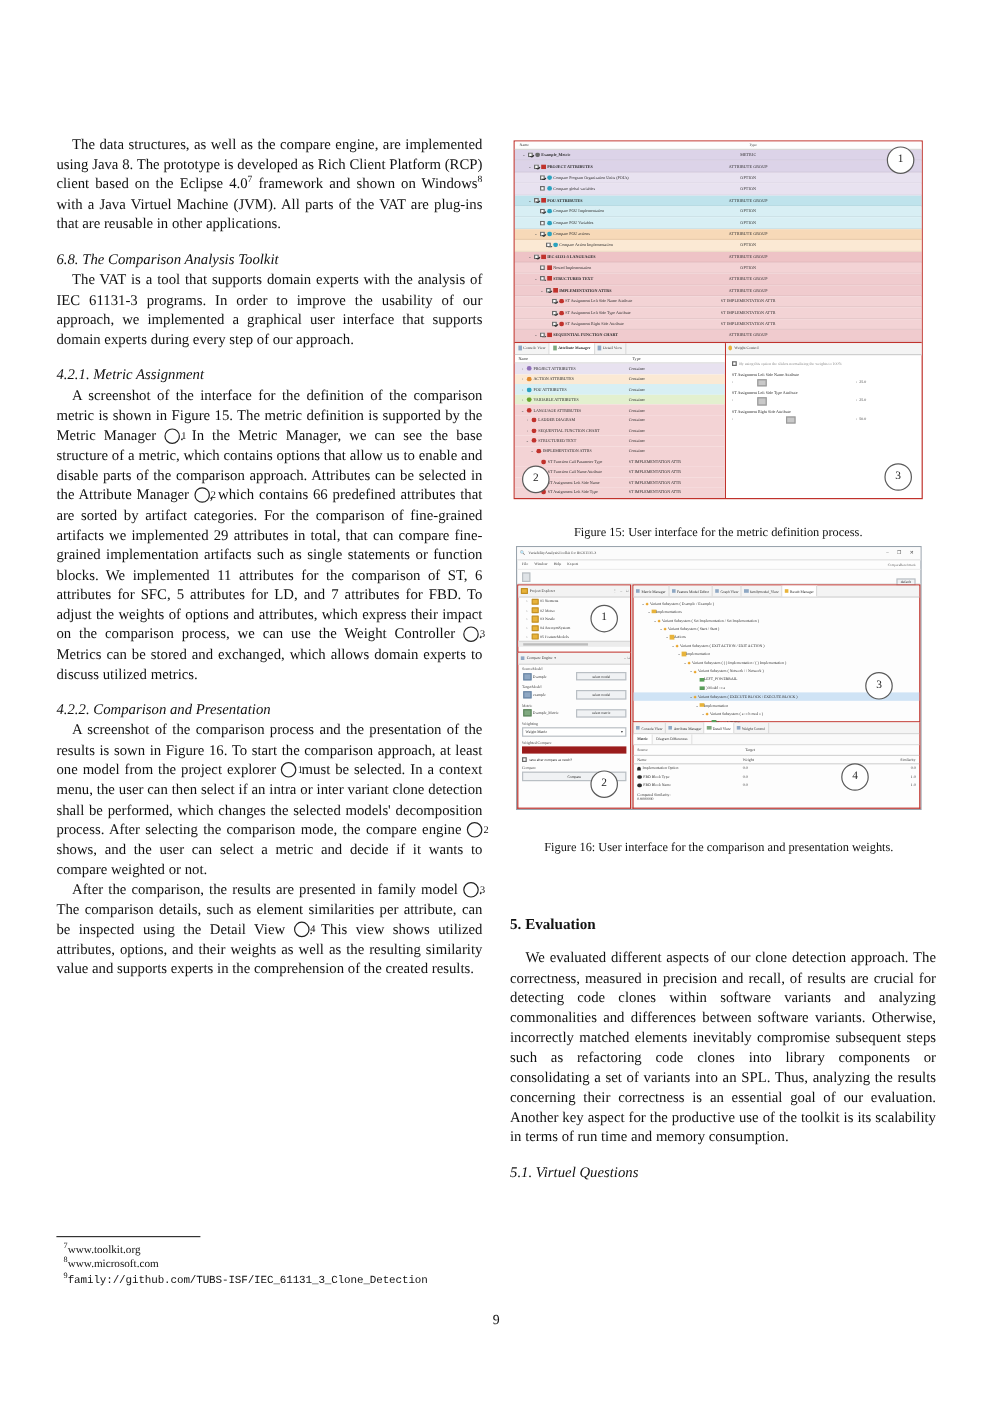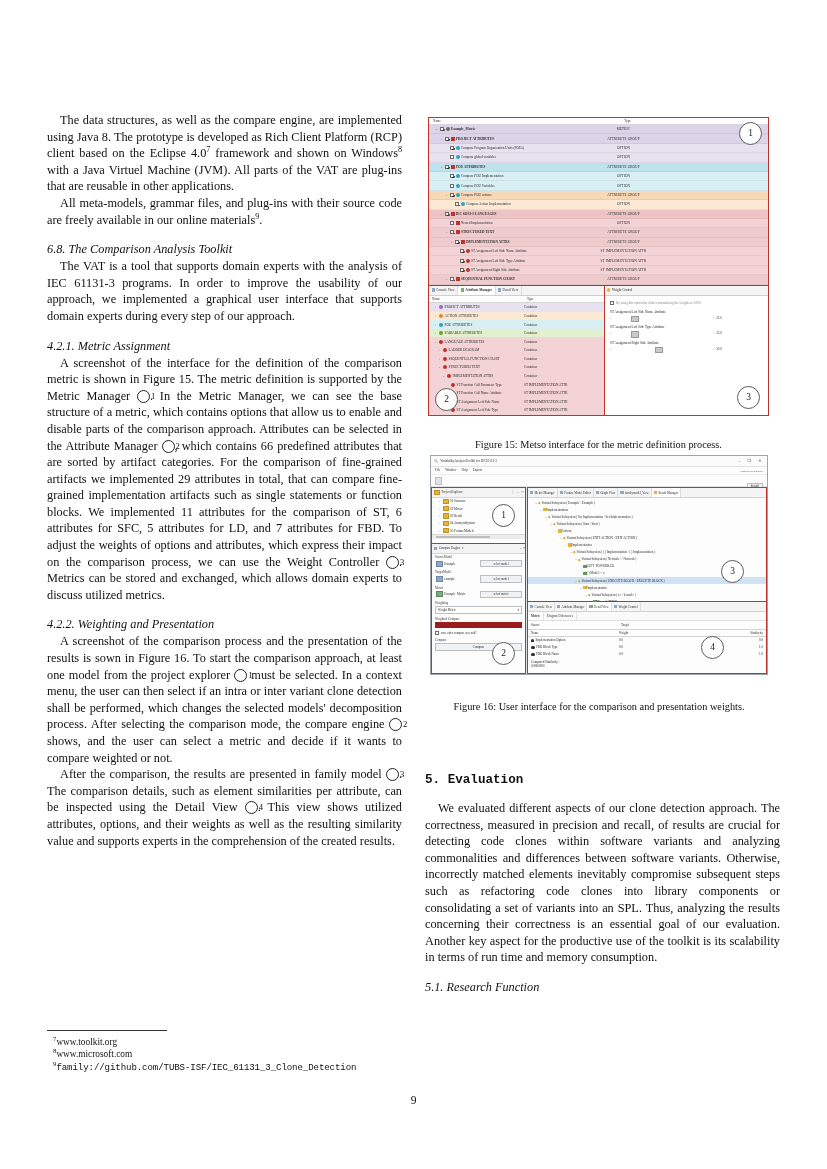--- a/index.html
+++ b/index.html
@@ -215,31 +215,30 @@
 </style>
 </head>
 <body>
 
 <div class="page">
 
   <div class="col col-left">
 
     <p class="body"><span>The data structures, as well as the compare engine, are implemented using Java 8. The prototype is developed as Rich Client Platform (RCP) client based on the Eclipse 4.0</span><sup>7</sup><span> framework and shown on Windows</span><sup>8</sup><span> with a Java Virtuel Machine (JVM). All parts of the VAT are plug-ins that are reusable in other applications.</span></p>
 
-    <p class="body"><span>All meta-models, grammar files, and plug-ins with their source code are freely available in our online materials</span><sup>9</sup><span>.</span></p>
 
     <h4 class="subsec"><span class="num">6.8.</span> <span>The Comparison Analysis Toolkit</span></h4>
 
     <p class="body">The VAT is a tool that supports domain experts with the analysis of IEC 61131-3 programs. In order to improve the usability of our approach, we implemented a graphical user interface that supports domain experts during every step of our approach.</p>
 
     <h4 class="subsec"><span class="num">4.2.1.</span> <span>Metric Assignment</span></h4>
 
     <p class="body"><span>A screenshot of the interface for the definition of the comparison metric is shown in Figure 15. The metric definition is supported by the Metric Manager </span><span class="circnum">1</span><span>. In the Metric Manager, we can see the base structure of a metric, which contains options that allow us to enable and disable parts of the comparison approach. Attributes can be selected in the Attribute Manager </span><span class="circnum">2</span><span>, which contains 66 predefined attributes that are sorted by artifact categories. For the comparison of fine-grained artifacts we implemented 29 attributes in total, that can compare fine-grained implementation artifacts such as single statements or function blocks. We implemented 11 attributes for the comparison of ST, 6 attributes for SFC, 5 attributes for LD, and 7 attributes for FBD. To adjust the weights of options and attributes, which express their impact on the comparison process, we can use the Weight Controller </span><span class="circnum">3</span><span>. Metrics can be stored and exchanged, which allows domain experts to discuss utilized metrics.</span></p>
 
-    <h4 class="subsec"><span class="num">4.2.2.</span> <span>Weighting and Presentation</span></h4>
+    <h4 class="subsec"><span class="num">4.2.2.</span> <span>Comparison and Presentation</span></h4>
 
     <p class="body"><span>A screenshot of the comparison process and the presentation of the results is sown in Figure 16. To start the comparison approach, at least one model from the project explorer </span><span class="circnum">1</span><span> must be selected. In a context menu, the user can then select if an intra or inter variant clone detection shall be performed, which changes the selected models' decomposition process. After selecting the comparison mode, the compare engine </span><span class="circnum">2</span><span> shows, and the user can select a metric and decide if it wants to compare weighted or not.</span></p>
 
     <p class="body"><span>After the comparison, the results are presented in family model </span><span class="circnum">3</span><span>. The comparison details, such as element similarities per attribute, can be inspected using the Detail View </span><span class="circnum">4</span><span>. This view shows utilized attributes, options, and their weights as well as the resulting similarity value and supports experts in the comprehension of the created results.</span></p>
   </div>
 
   <div class="footnotes">
     <div class="fn-rule"></div>
     <p class="fn"><sup>7</sup><span>www.toolkit.org</span></p>
     <p class="fn"><sup>8</sup><span>www.microsoft.com</span></p>
@@ -633,21 +632,21 @@
                     </div>
                     <span>›</span>
                     <span class="wc-val">50.0</span>
                   </div>
                 </div>
               </div>
           </div>
         </div>
       </div>
     </div>
-    <div class="figcaption" style="margin-top:22px;">Figure 15: Metso interface for the metric definition process.</div>
+    <div class="figcaption" style="margin-top:22px;">Figure 15: User interface for the metric definition process.</div>
   </div>
 
   <div class="figure" id="fig16">
     <div class="f16-win">
 
       <div class="f16-title">
         <span style="font-size:3.4px;">🔍</span>
         <span>VariabilityAnalysisToolkit for IEC61131-3</span>
         <span class="sp"></span>
         <span class="winbtn">–</span>
@@ -967,18 +966,18 @@
               <span>0.8000000</span>
             </div>
           </div>
         </div>
       </div>
     </div>
     <div class="figcaption" style="margin-top:25px;">Figure 16: User interface for the comparison and presentation weights.</div>
   </div>
 
   <div class="col col-right" style="top:756px;">
-    <h3 class="sec" style="margin-top:16px;font-family:Liberation Mono, monospace;"><span>5.</span> <span>Evaluation</span></h3>
+    <h3 class="sec" style="margin-top:6px;"><span>5.</span> <span>Evaluation</span></h3>
     <p class="body" style="margin-top:12px;">We evaluated different aspects of our clone detection approach. The correctness, measured in precision and recall, of results are crucial for detecting code clones within software variants and analyzing commonalities and differences between software variants. Otherwise, incorrectly matched elements inevitably compromise subsequent steps such as refactoring code clones into library components or consolidating a set of variants into an SPL. Thus, analyzing the results concerning their correctness is an essential goal of our evaluation. Another key aspect for the productive use of the toolkit is its scalability in terms of run time and memory consumption.</p>
-    <h4 class="subsec"><span class="num">5.1.</span> <span>Research Function</span></h4>
+    <h4 class="subsec"><span class="num">5.1.</span> <span>Virtuel Questions</span></h4>
   </div>
 
 </div>
 
 </body></html>

